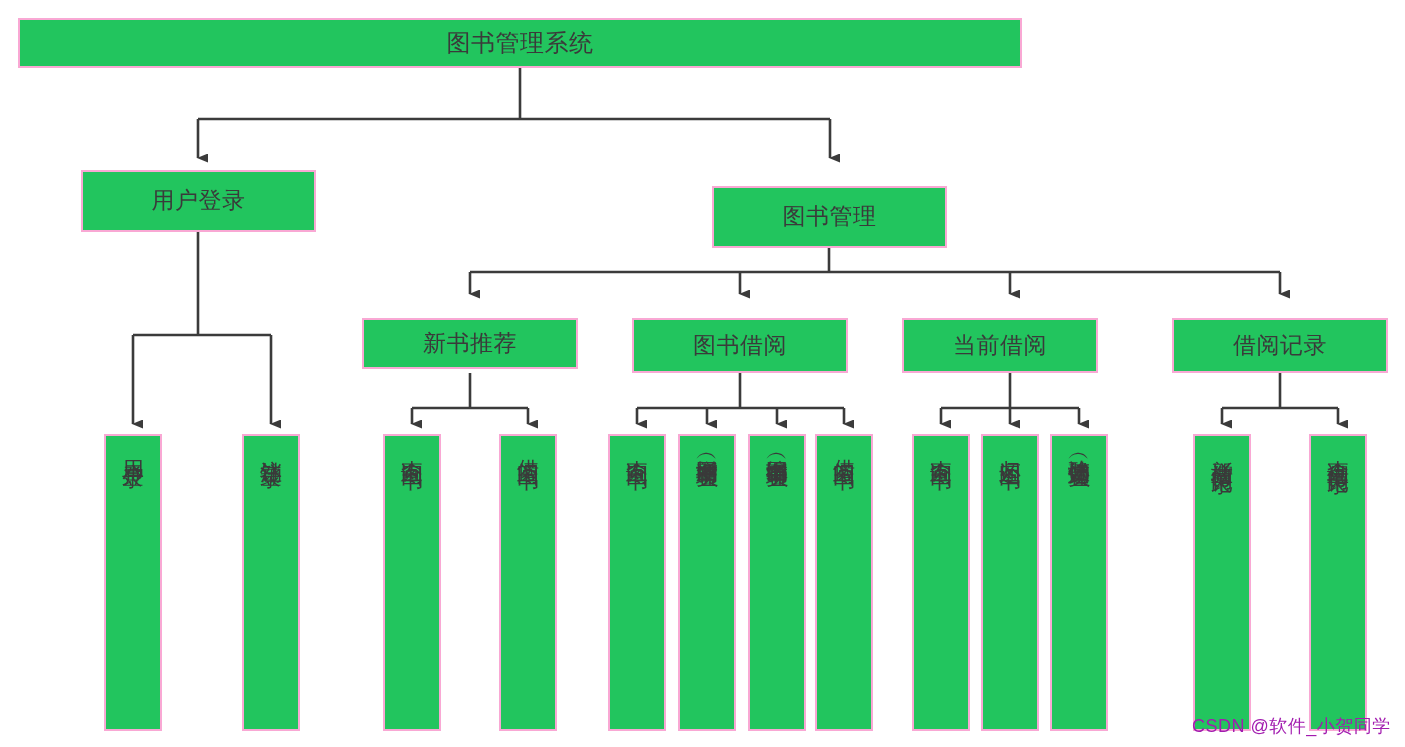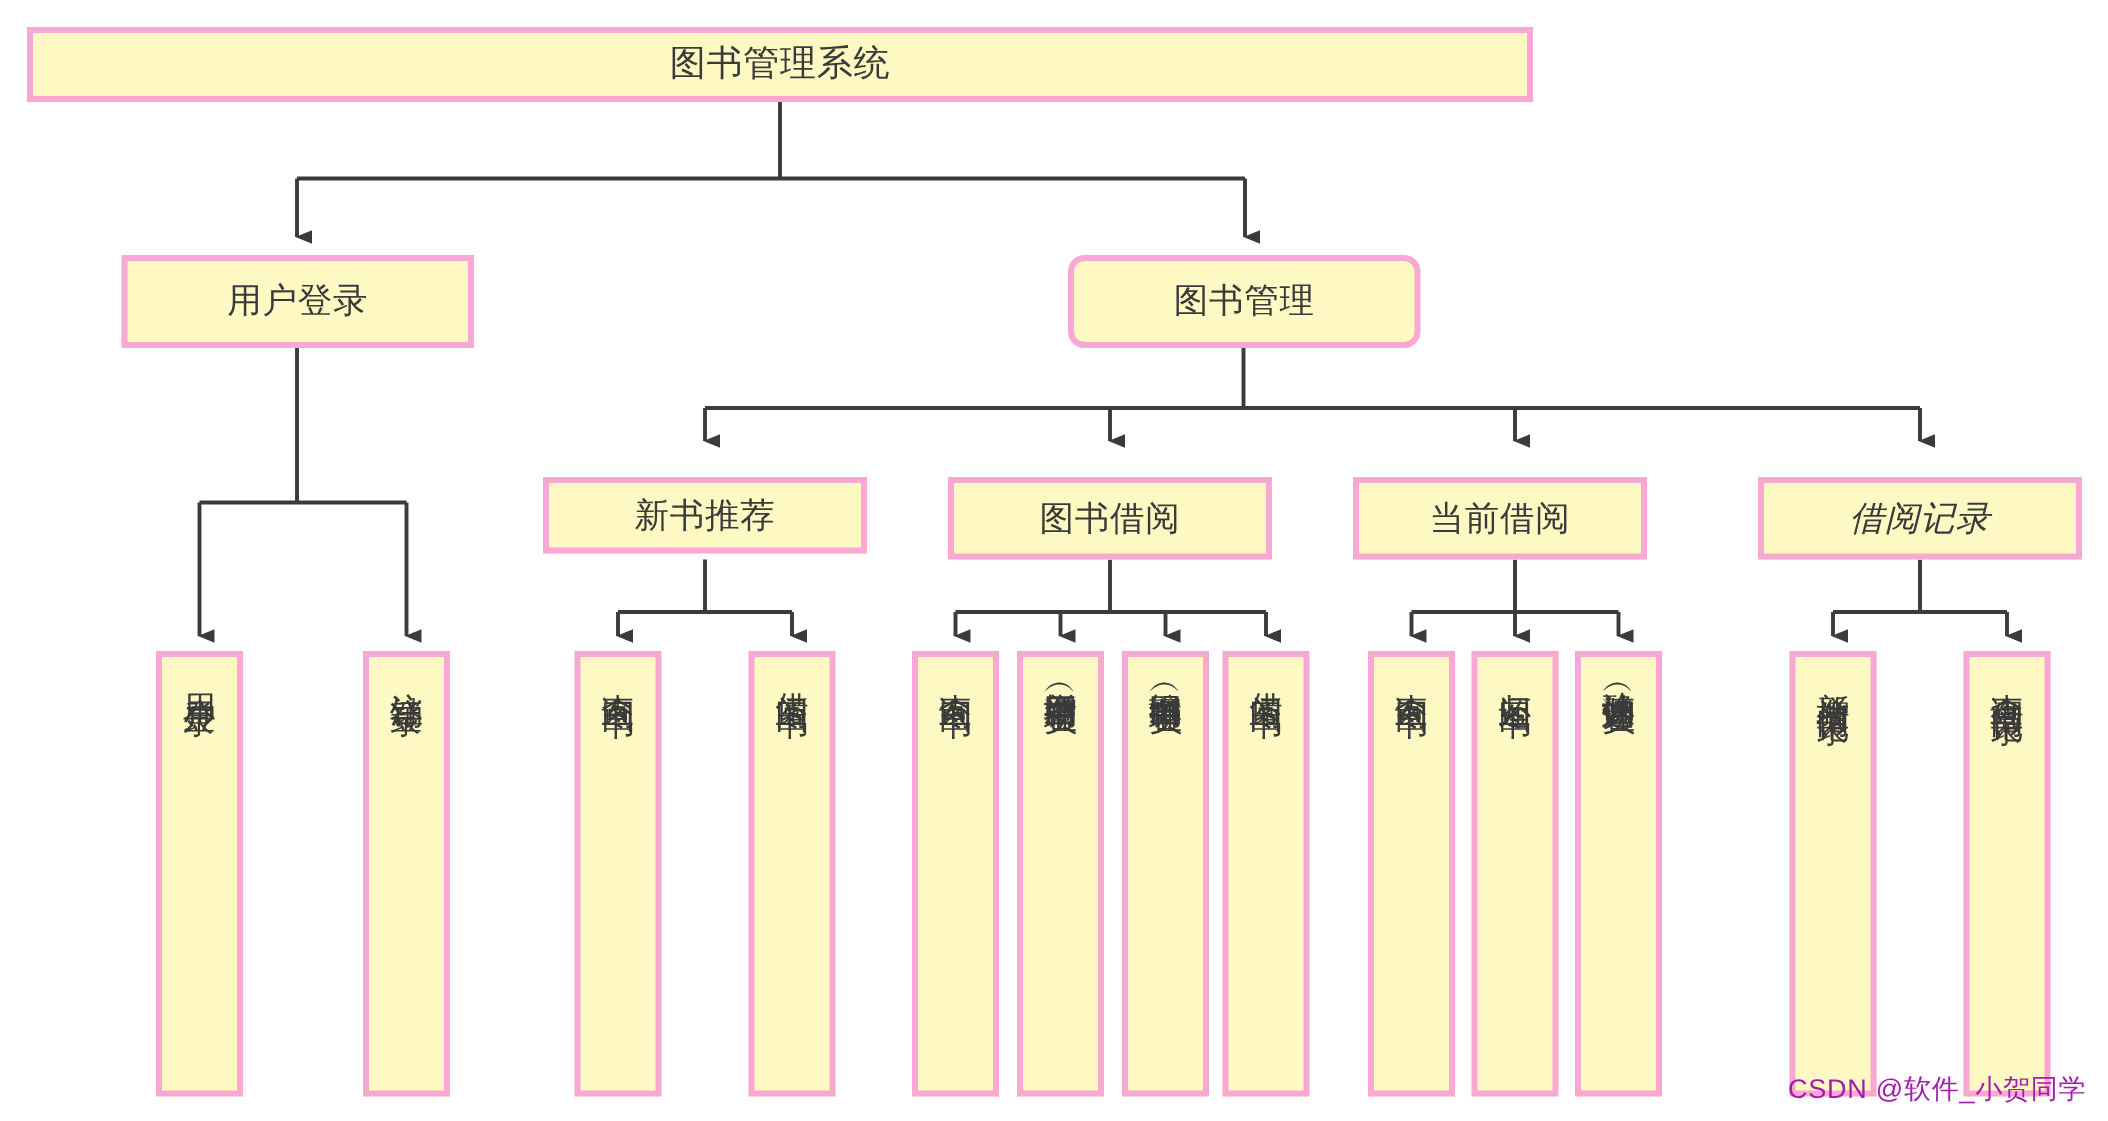--- a/index.html
+++ b/index.html
@@ -21,22 +21,22 @@
     position: absolute;
     left: 0;
     top: 0;
     width: 1405px;
     height: 747px;
     pointer-events: none;
   }
   .node {
     position: absolute;
     box-sizing: border-box;
-    background: #fef9c3;
-    border: 4px solid #f9a8d4;
+    background: #22c55e;
+    border: 2px solid #f9a8d4;
     display: flex;
     align-items: center;
     justify-content: center;
     color: #3a3a3a;
   }
   .node .lbl {
     display: block;
     text-align: center;
     line-height: 1.18;
     white-space: nowrap;
@@ -132,37 +132,37 @@
   </svg>
 
   <div class="node horiz root" style="left:18px; top:18px; width:1004px; height:50px;">
     <span class="lbl">图书管理系统</span>
   </div>
 
   <div class="node horiz" style="left:81px; top:170px; width:235px; height:62px;">
     <span class="lbl">用户登录</span>
   </div>
 
-  <div class="node horiz" style="left:712px; top:170px; width:235px; height:62px;border-radius:11px;">
+  <div class="node horiz" style="left:712px; top:186px; width:235px; height:62px;">
     <span class="lbl">图书管理</span>
   </div>
 
   <div class="node horiz" style="left:362px; top:318px; width:216px; height:51px;">
     <span class="lbl">新书推荐</span>
   </div>
 
   <div class="node horiz" style="left:632px; top:318px; width:216px; height:55px;">
     <span class="lbl">图书借阅</span>
   </div>
 
   <div class="node horiz" style="left:902px; top:318px; width:196px; height:55px;">
     <span class="lbl">当前借阅</span>
   </div>
 
-  <div class="node horiz" style="left:1172px; top:318px; width:216px; height:55px;font-style:italic;">
+  <div class="node horiz" style="left:1172px; top:318px; width:216px; height:55px;">
     <span class="lbl">借阅记录</span>
   </div>
 
   <div class="node leaf" style="left:104px; top:434px; width:58px; height:297px;">
     <span class="lbl">用户登录</span>
   </div>
 
   <div class="node leaf" style="left:242px; top:434px; width:58px; height:297px;">
     <span class="lbl">注销登录</span>
   </div>

